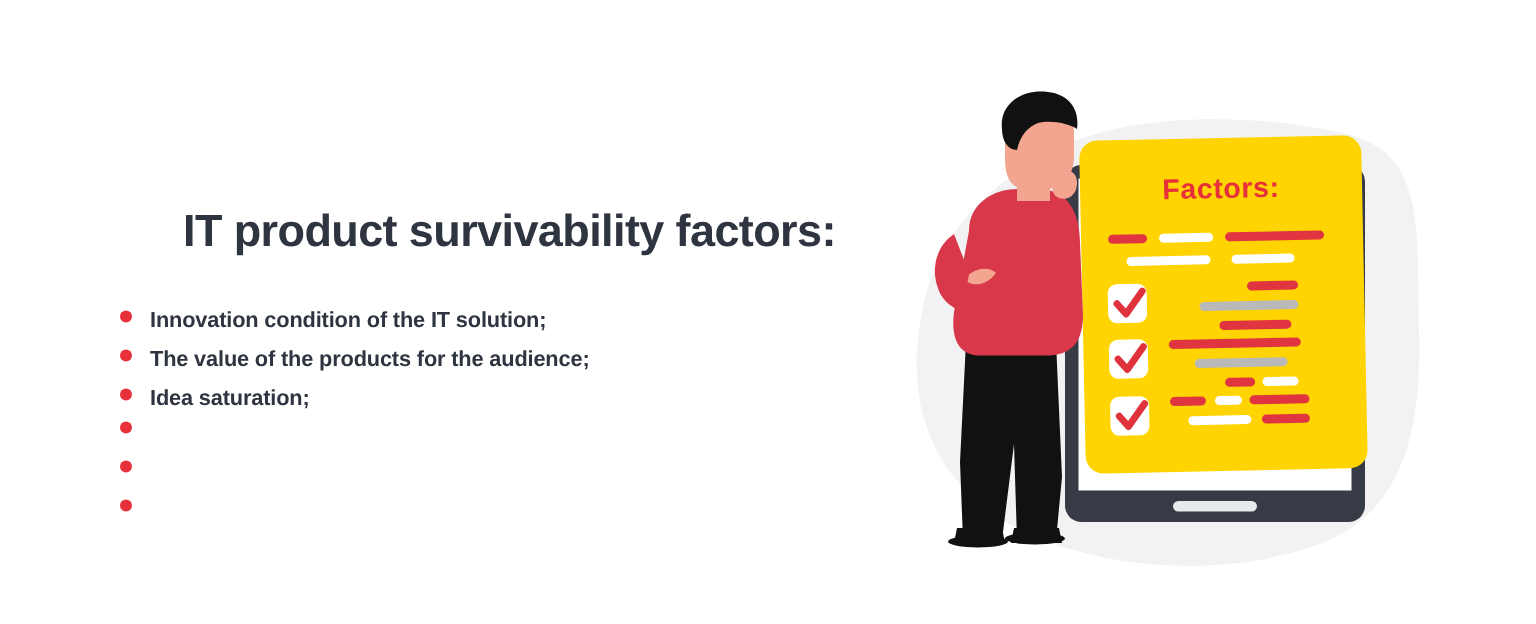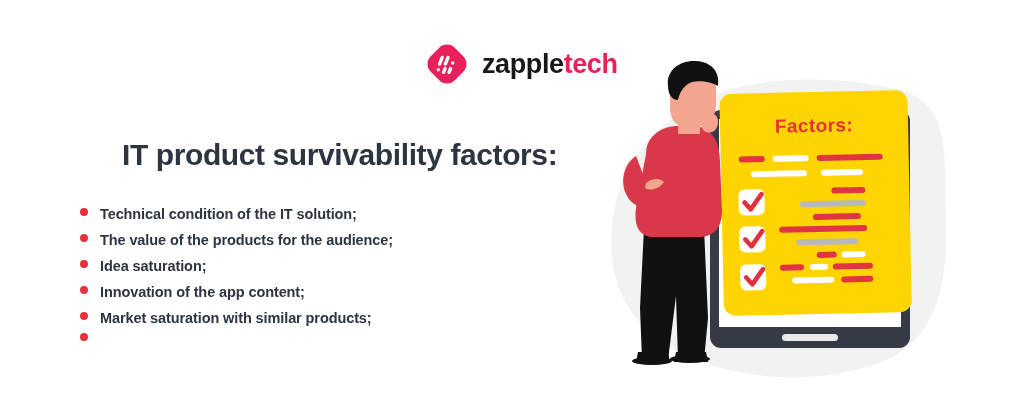--- a/index.html
+++ b/index.html
@@ -111,61 +111,41 @@
     width: 424px;
     height: 356px;
   }
   .illustration svg { display: block; }
 </style>
 </head>
 <body>
 
 <div class="page">
 
-  <div class="logo">
-    <div class="logo-mark">
-      <div class="logo-mark-shape"></div>
-      <svg class="logo-glyph" viewBox="0 0 44 44" aria-hidden="true">
-        <g fill="#ffffff">
-          <rect x="14.2" y="13.5" width="3.4" height="10.5" rx="1.7" transform="rotate(22 15.9 18.7)"></rect>
-          <rect x="20.0" y="13.5" width="3.4" height="10.5" rx="1.7" transform="rotate(22 21.7 18.7)"></rect>
-          <rect x="17.6" y="24.6" width="3.4" height="7.6" rx="1.7" transform="rotate(22 19.3 28.4)"></rect>
-          <rect x="23.1" y="24.6" width="3.4" height="7.6" rx="1.7" transform="rotate(22 24.8 28.4)"></rect>
-          <circle cx="27.7" cy="21.0" r="1.7"></circle>
-          <circle cx="13.3" cy="27.8" r="1.7"></circle>
-        </g>
-      </svg>
-    </div>
-    <div class="logo-word">
-      <span class="w1">zapple</span><span class="w2">tech</span>
-    </div>
-  </div>
 
   <h1 class="headline">IT product survivability factors:</h1>
 
   <ul class="bullets">
     <li class="bullet">
       <span class="bullet-dot"></span>
-      <span class="bullet-text">Technical condition of the IT solution;</span>
+      <span class="bullet-text">Innovation condition of the IT solution;</span>
     </li>
     <li class="bullet">
       <span class="bullet-dot"></span>
       <span class="bullet-text">The value of the products for the audience;</span>
     </li>
     <li class="bullet">
       <span class="bullet-dot"></span>
       <span class="bullet-text">Idea saturation;</span>
     </li>
     <li class="bullet">
       <span class="bullet-dot"></span>
-      <span class="bullet-text">Innovation of the app content;</span>
-    </li>
-    <li class="bullet">
-      <span class="bullet-dot"></span>
-      <span class="bullet-text">Market saturation with similar products;</span>
+    </li>
+    <li class="bullet">
+      <span class="bullet-dot"></span>
     </li>
     <li class="bullet">
       <span class="bullet-dot"></span>
     </li>
   </ul>
 
   <div class="illustration">
     <svg width="424" height="356" viewBox="0 0 424 356" aria-hidden="true">
 
       <path d="M95 44 C150 12, 245 16, 300 30 C352 44, 344 96, 346 160

